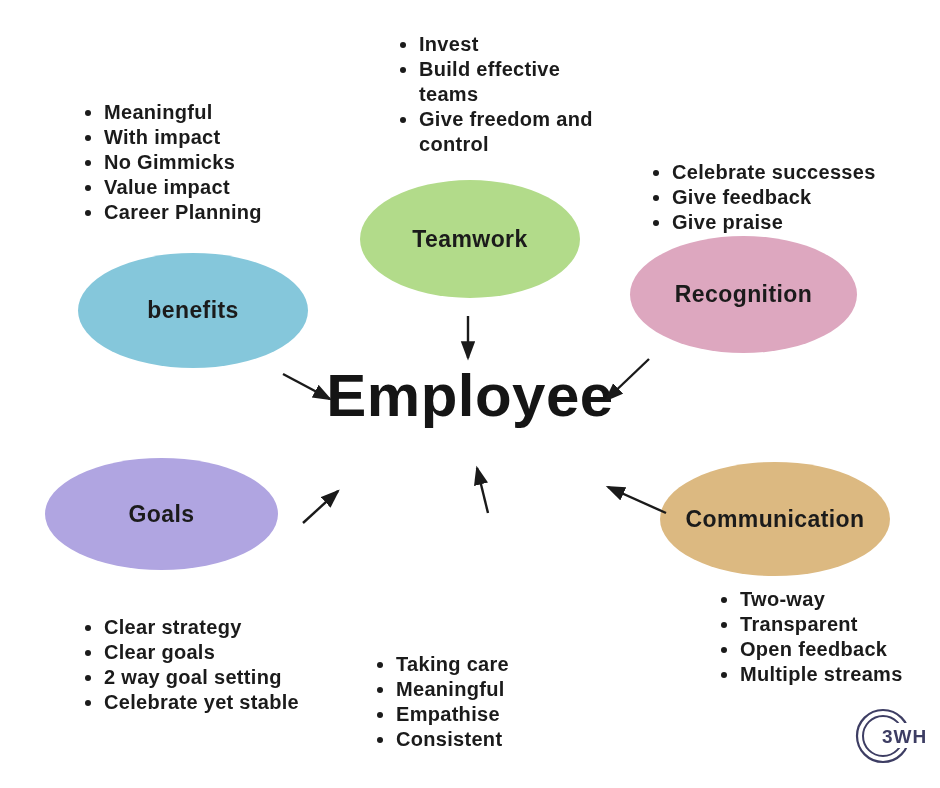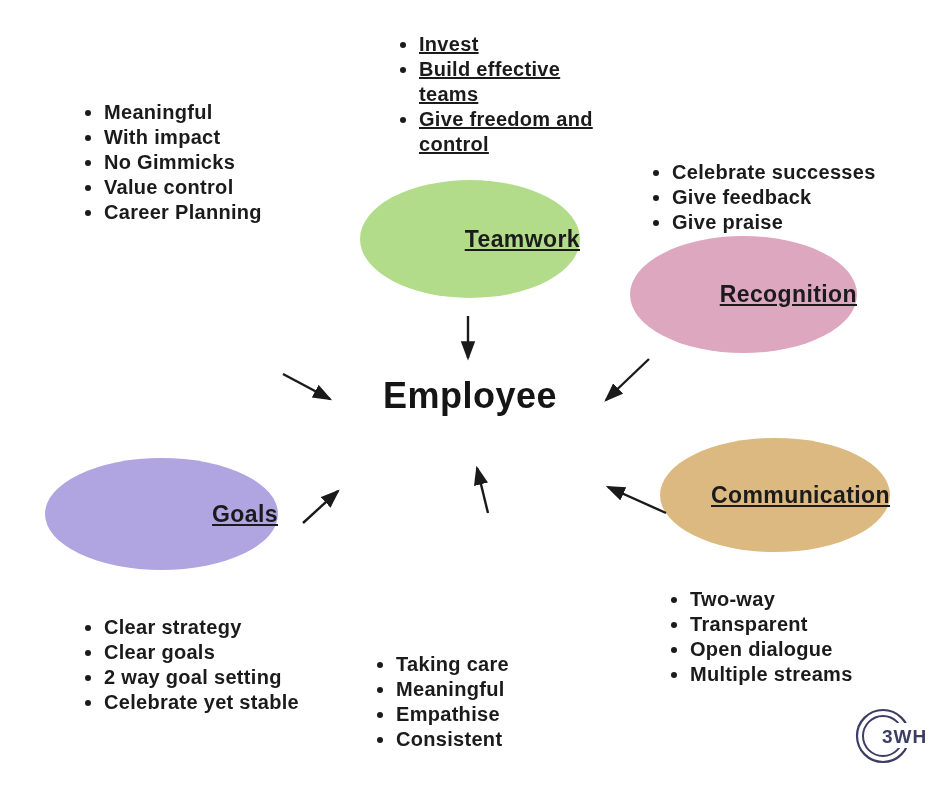--- a/index.html
+++ b/index.html
@@ -2,64 +2,64 @@
 <html><head>
 <meta charset="utf-8">
 <style>
   html,body{margin:0;padding:0;background:#ffffff;}
   #canvas{
     position:relative;width:940px;height:788px;background:#ffffff;overflow:hidden;
     font-family:"Liberation Sans","DejaVu Sans",sans-serif;color:#1b1b1b;
   }
   .ellipse{
     position:absolute;border-radius:50%;
-    display:flex;align-items:center;justify-content:flex-end;text-decoration:underline;
+    display:flex;align-items:center;justify-content:center;
   }
   .ellipse .label{
     font-size:23px;font-weight:700;letter-spacing:0.4px;color:#1b1b1b;
   }
   .bullets{
     position:absolute;margin:0;padding:0 0 0 24px;
     font-size:20px;font-weight:700;line-height:25px;letter-spacing:0.3px;
     list-style:disc;
   }
   .bullets li{white-space:pre-line;}
   .title{
     position:absolute;left:270px;top:372px;width:400px;
-    text-align:center;font-size:36px;font-weight:700;line-height:48px;
+    text-align:center;font-size:60px;font-weight:700;line-height:48px;
     letter-spacing:0.5px;color:#151515;
   }
   
   #el-benefits      {left:78px;  top:253px; width:230px; height:115px;}
   #el-teamwork      {left:360px; top:180px; width:220px; height:118px;}
   #el-recognition   {left:630px; top:236px; width:227px; height:117px;}
   #el-goals         {left:45px;  top:458px; width:233px; height:112px;}
   #el-wellbeing     {left:370px; top:513px; width:237px; height:117px;}
-  #el-communication {left:660px; top:438px; width:230px; height:114px;}
+  #el-communication {left:660px; top:462px; width:230px; height:114px;}
   
   #ul-benefits      {left:80px;  top:100px;}
-  #ul-teamwork      {left:395px; top:32px; width:232px;text-decoration:underline;}
+  #ul-teamwork      {left:395px; top:32px; width:232px;}
   #ul-recognition   {left:648px; top:160px;}
   #ul-goals         {left:80px;  top:615px;}
   #ul-wellbeing     {left:372px; top:652px;}
-  #ul-communication {left:666px; top:587px;}
+  #ul-communication {left:716px; top:587px;}
   #arrows{position:absolute;left:0;top:0;width:940px;height:788px;pointer-events:none;}
   #logo{position:absolute;left:848px;top:700px;}
   #logo text{font-family:"Liberation Sans","DejaVu Sans",sans-serif;font-weight:700;}
 </style>
 </head>
 <body>
 
 <div id="canvas">
 
   <ul class="bullets" id="ul-benefits">
     <li>Meaningful</li>
     <li>With impact</li>
     <li>No Gimmicks</li>
-    <li>Value control</li>
+    <li>Value impact</li>
     <li>Career Planning</li>
   </ul>
 
   <ul class="bullets" id="ul-teamwork">
     <li>Invest</li>
     <li>Build effective
 teams</li>
     <li>Give freedom and
 control</li>
   </ul>
@@ -80,24 +80,27 @@
   <ul class="bullets" id="ul-wellbeing">
     <li>Taking care</li>
     <li>Meaningful</li>
     <li>Empathise</li>
     <li>Consistent</li>
   </ul>
 
   <ul class="bullets" id="ul-communication">
     <li>Two-way</li>
     <li>Transparent</li>
-    <li>Open dialogue</li>
+    <li>Open feedback</li>
     <li>Multiple streams</li>
   </ul>
 
+  <div class="ellipse" id="el-benefits" style="background: rgb(133, 199, 219);">
+    <span class="label">benefits</span>
+  </div>
   <div class="ellipse" id="el-teamwork" style="background: rgb(178, 219, 138);">
     <span class="label">Teamwork</span>
   </div>
   <div class="ellipse" id="el-recognition" style="background: rgb(221, 167, 191);">
     <span class="label">Recognition</span>
   </div>
   <div class="ellipse" id="el-goals" style="background: rgb(176, 165, 225);">
     <span class="label">Goals</span>
   </div>
   <div class="ellipse" id="el-communication" style="background: rgb(220, 185, 129);">

